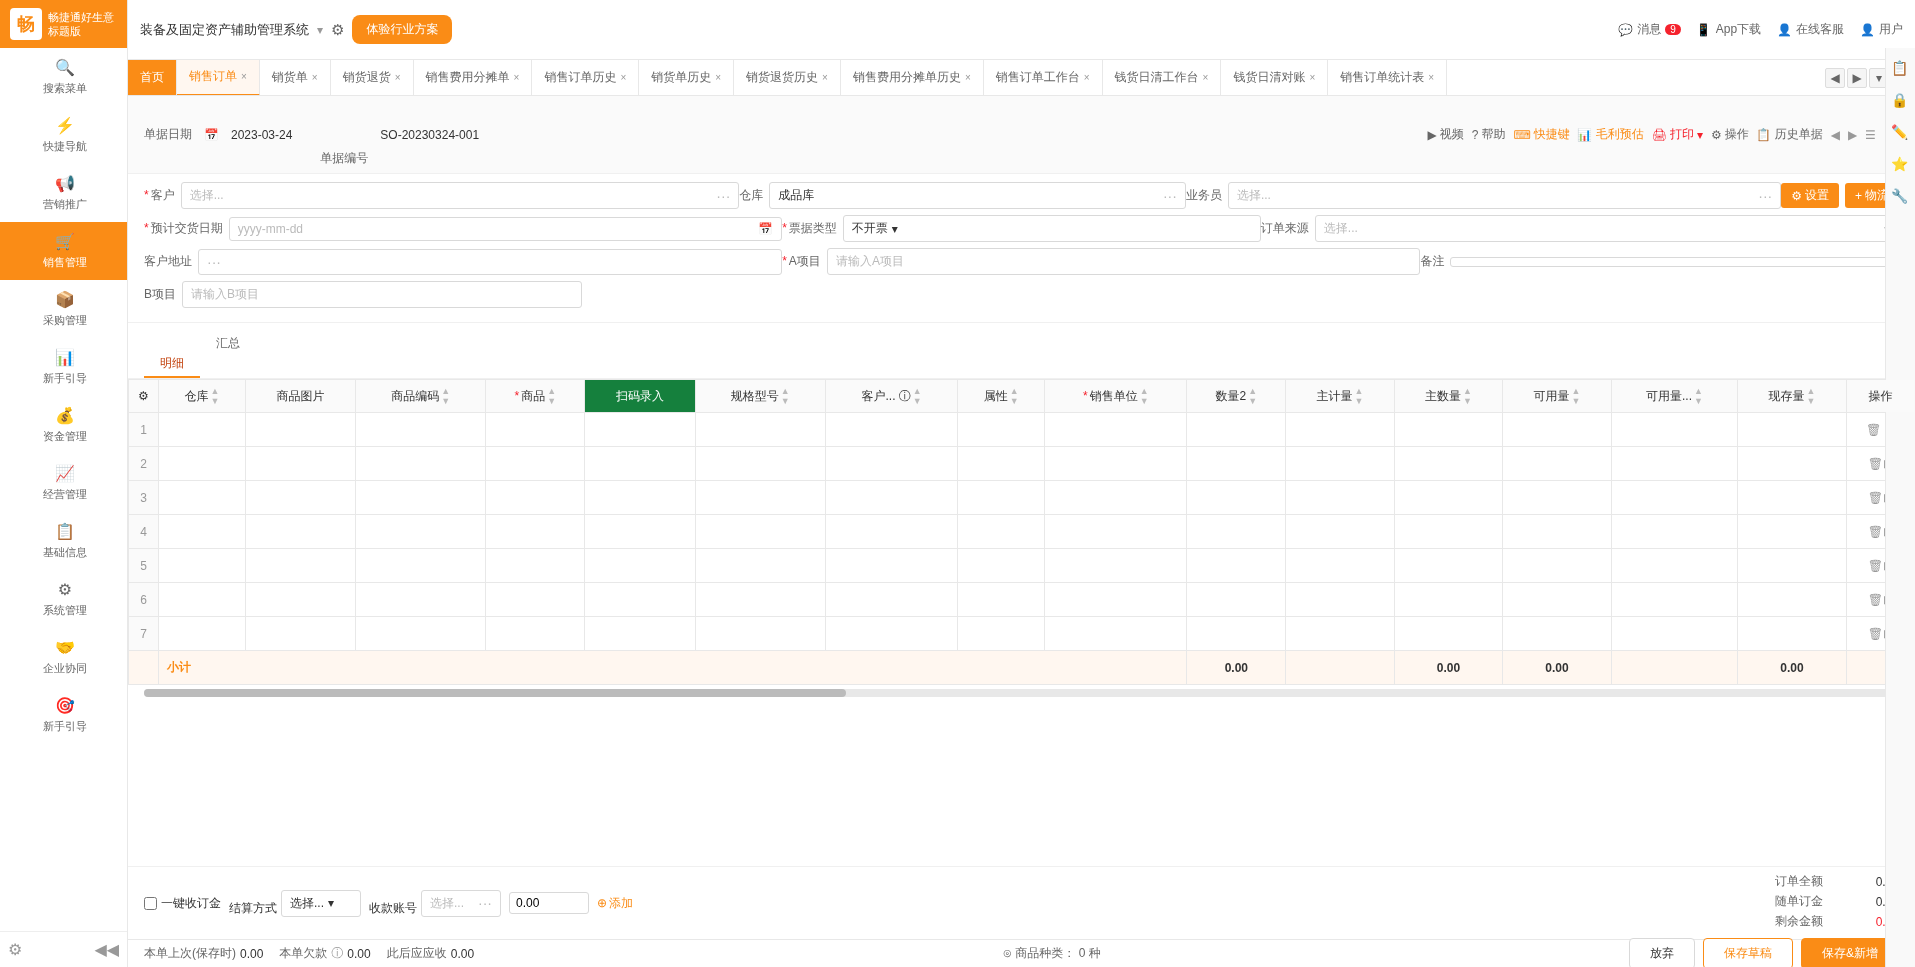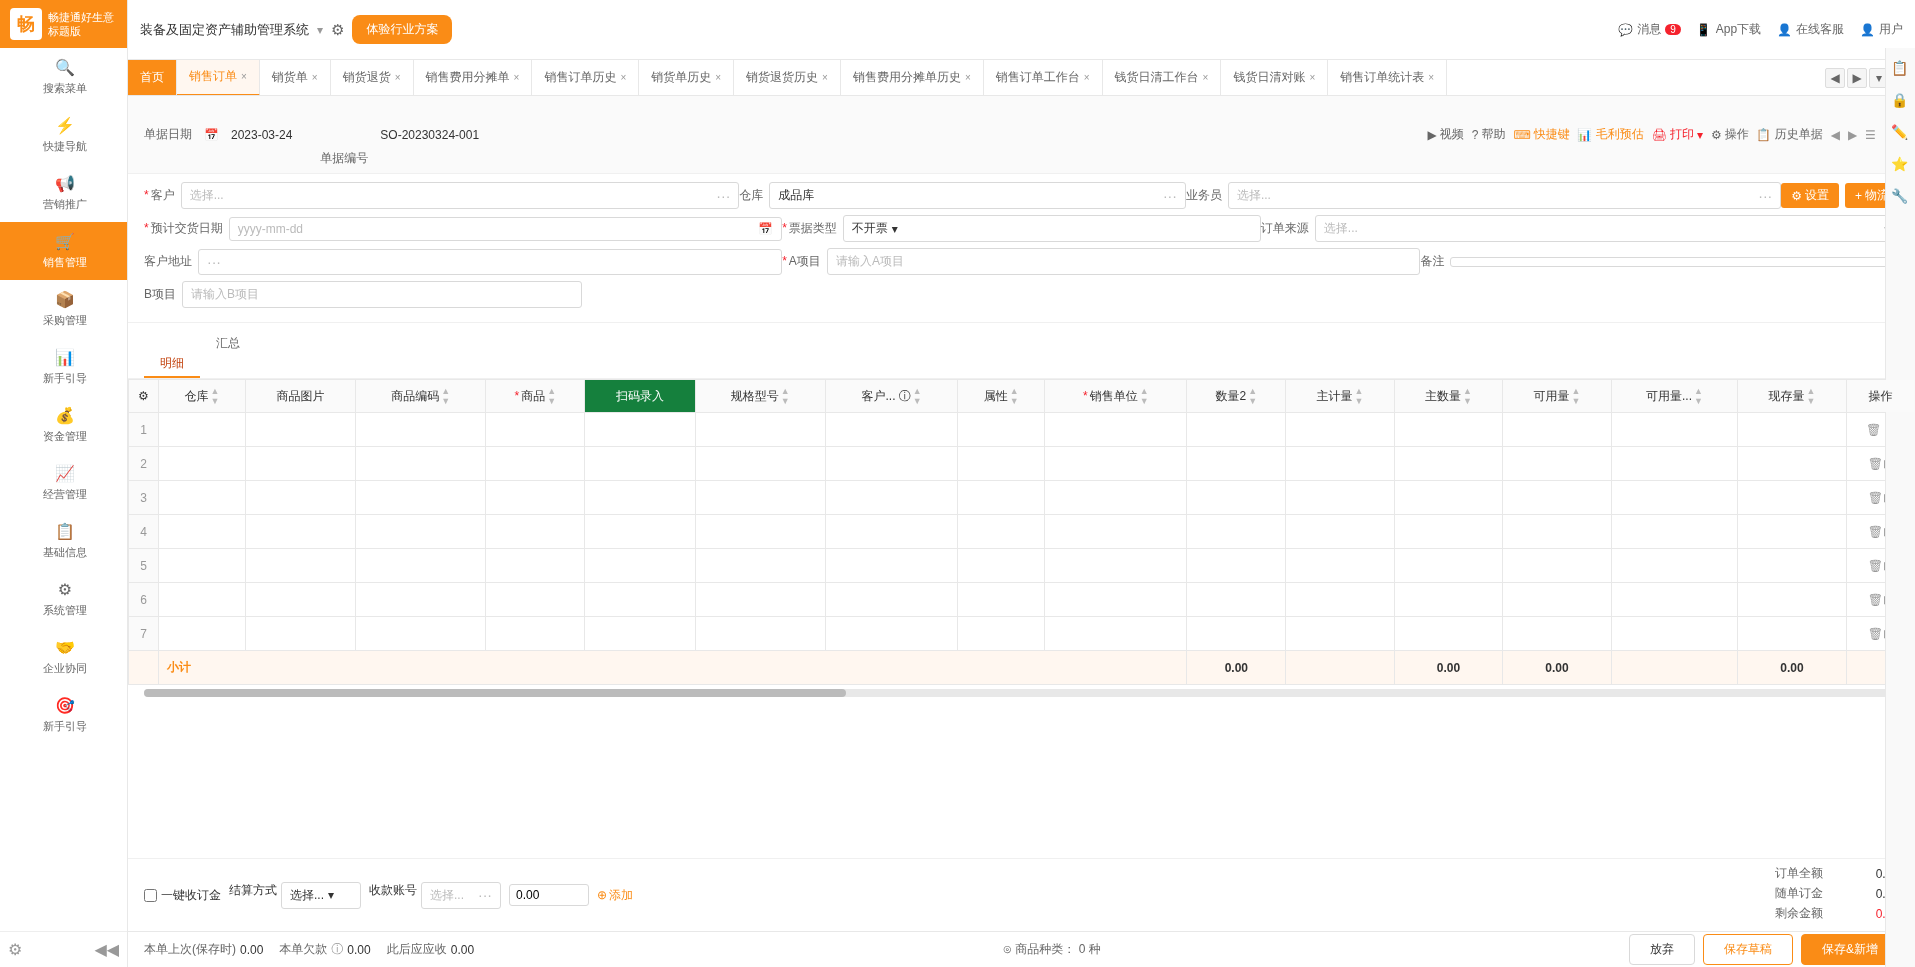--- a/index.html
+++ b/index.html
@@ -73,30 +73,30 @@
     .th-sort { display: flex; align-items: center; justify-content: center; gap: 2px; }
     .sort-icon { font-size: 9px; color: #bbb; display: flex; flex-direction: column; }
 
     
     .subtotal-row td { background: #fff7f0; font-weight: bold; }
     .subtotal-label { color: #fa8c16; }
 
     
     .footer-payment { padding: 6px 16px; display: flex; align-items: center; gap: 8px; border-top: 1px solid #f0f0f0; flex-shrink: 0; }
     .checkbox-label { display: flex; align-items: center; gap: 4px; font-size: 12px; color: #333; cursor: pointer; }
-    .footer-field { display: flex; align-items: flex-start; gap: 4px; font-size: 12px; color: #333; }
+    .footer-field { display: flex; align-items: flex-end; gap: 4px; font-size: 12px; color: #333; }
     .footer-input { border: 1px solid #d9d9d9; border-radius: 3px; padding: 3px 6px; font-size: 12px; width: 80px; }
     .add-btn { color: #fa8c16; cursor: pointer; font-size: 12px; display: flex; align-items: center; gap: 2px; }
     .summary-row { display: flex; align-items: center; justify-content: flex-end; gap: 16px; margin-bottom: 3px; }
     .summary-label { color: #666; }
     .summary-value { color: #333; min-width: 60px; text-align: right; }
     .summary-value.red { color: #f5222d; }
 
     
-    .bottom-bar { height: 36px; background: #fff; border-top: 1px solid #e8e8e8; display: flex; align-items: center; padding: 0 16px; gap: 16px; flex-shrink: 0; }
+    .bottom-bar { height: 28px; background: #fff; border-top: 1px solid #e8e8e8; display: flex; align-items: center; padding: 0 16px; gap: 16px; flex-shrink: 0; }
     .bottom-stat { font-size: 12px; color: #666; display: flex; align-items: center; gap: 4px; }
     .bottom-stat-value { color: #333; }
     .bottom-actions { margin-left: auto; display: flex; align-items: center; gap: 8px; }
     .bottom-btn { padding: 6px 20px; border-radius: 4px; border: 1px solid #d9d9d9; font-size: 12px; cursor: pointer; background: #fff; color: #333; }
     .bottom-btn.primary { background: #fa8c16; color: #fff; border-color: #fa8c16; }
     .bottom-btn.save-draft { background: #fff; color: #fa8c16; border-color: #fa8c16; }
     .product-count { margin-left: auto; color: #666; font-size: 12px; }
 
     
     .right-panel { width: 30px; background: #f9f9f9; border-left: 1px solid #e8e8e8; display: flex; flex-direction: column; align-items: center; padding: 8px 0; gap: 8px; flex-shrink: 0; }

